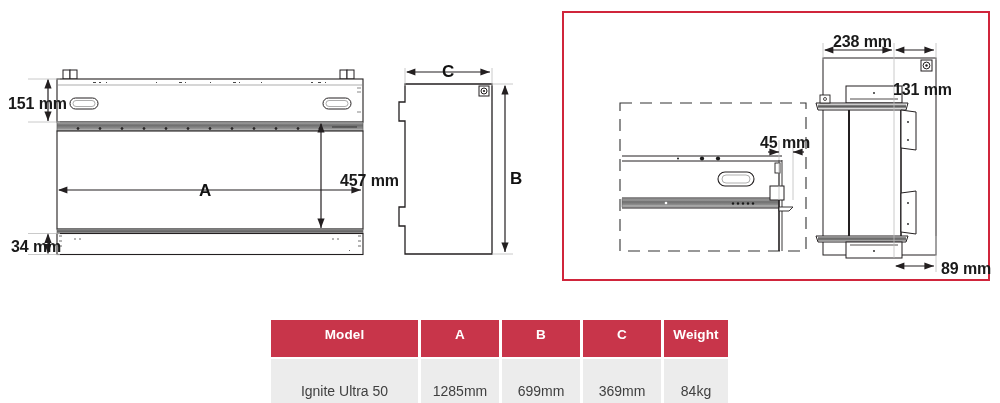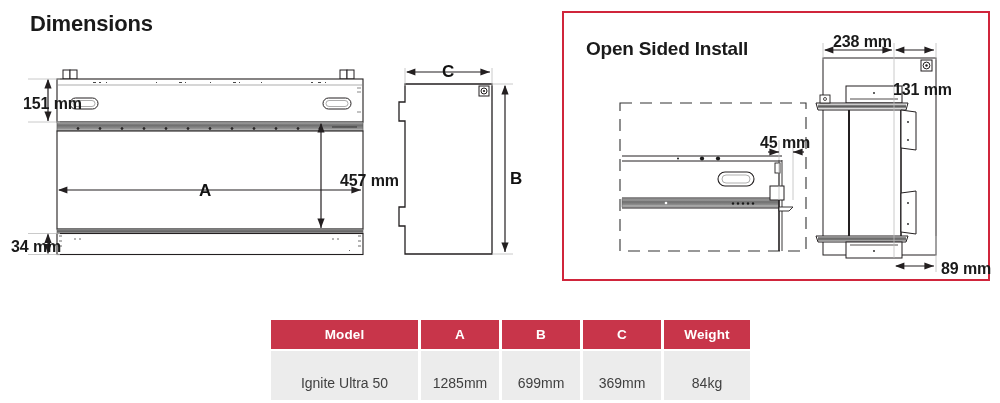--- a/index.html
+++ b/index.html
@@ -80,48 +80,46 @@
     left: 268px;
     top: 318px;
     border-collapse: separate;
     border-spacing: 3px 2px;
   }
   .spec-table th {
     background: #c8354a;
     color: #ffffff;
     font-size: 13.5px;
     font-weight: bold;
-    padding: 7px 0 7px 0;
+    padding: 7px 0 15px 0;
     text-align: center;
     letter-spacing: 0.1px;
   }
   .spec-table td {
     background: #ececec;
     color: #404040;
     font-size: 14px;
     padding: 24px 0 9px 0;
     text-align: center;
     font-weight: normal;
   }
   .col-model  { width: 147px; }
   .col-a      { width: 78px; }
   .col-b      { width: 78px; }
   .col-c      { width: 78px; }
-  .col-weight { width: 86px; }
+  .col-weight { width: 64px; }
 </style>
 </head>
 <body>
 
 <div class="page">
 
-  <div class="title-dimensions">Dimensions</div>
 
   <div class="red-panel"></div>
 
-  <div class="title-open-sided">Open Sided Install</div>
 
   <svg class="draw-layer" viewBox="0 0 1000 403">
     <defs>
       <marker id="arrHead" markerWidth="9" markerHeight="9" refX="8" refY="3" orient="auto">
         <path d="M0,0 L8,3 L0,6 z" fill="#231f20"></path>
       </marker>
       <marker id="arrTail" markerWidth="9" markerHeight="9" refX="1" refY="3" orient="auto">
         <path d="M8,0 L0,3 L8,6 z" fill="#231f20"></path>
       </marker>
       <linearGradient id="bandGrad" x1="0" y1="0" x2="0" y2="1">
@@ -340,21 +338,21 @@
       </g>
 
       <line x1="825" y1="50" x2="892" y2="50" stroke-width="1.2" marker-start="url(#arrTail)" marker-end="url(#arrHead)"></line>
 
       <line x1="896" y1="50" x2="934" y2="50" stroke-width="1.2" marker-start="url(#arrTail)" marker-end="url(#arrHead)"></line>
 
       <line x1="896" y1="266" x2="934" y2="266" stroke-width="1.2" marker-start="url(#arrTail)" marker-end="url(#arrHead)"></line>
     </g>
   </svg>
 
-  <div class="dim-label" style="left:8px;  top:95px;margin-left:15px;">151 mm</div>
+  <div class="dim-label" style="left:8px;  top:95px;">151 mm</div>
 
   <div class="dim-label" style="left:11px; top:238px;">34 mm</div>
 
   <div class="dim-label" style="left:296px; top:172px;margin-left:44px;">457 mm</div>
 
   <div class="dim-letter" style="left:199px; top:181px;">A</div>
 
   <div class="dim-letter" style="left:442px; top:62px;">C</div>
 
   <div class="dim-letter" style="left:510px; top:169px;">B</div>

